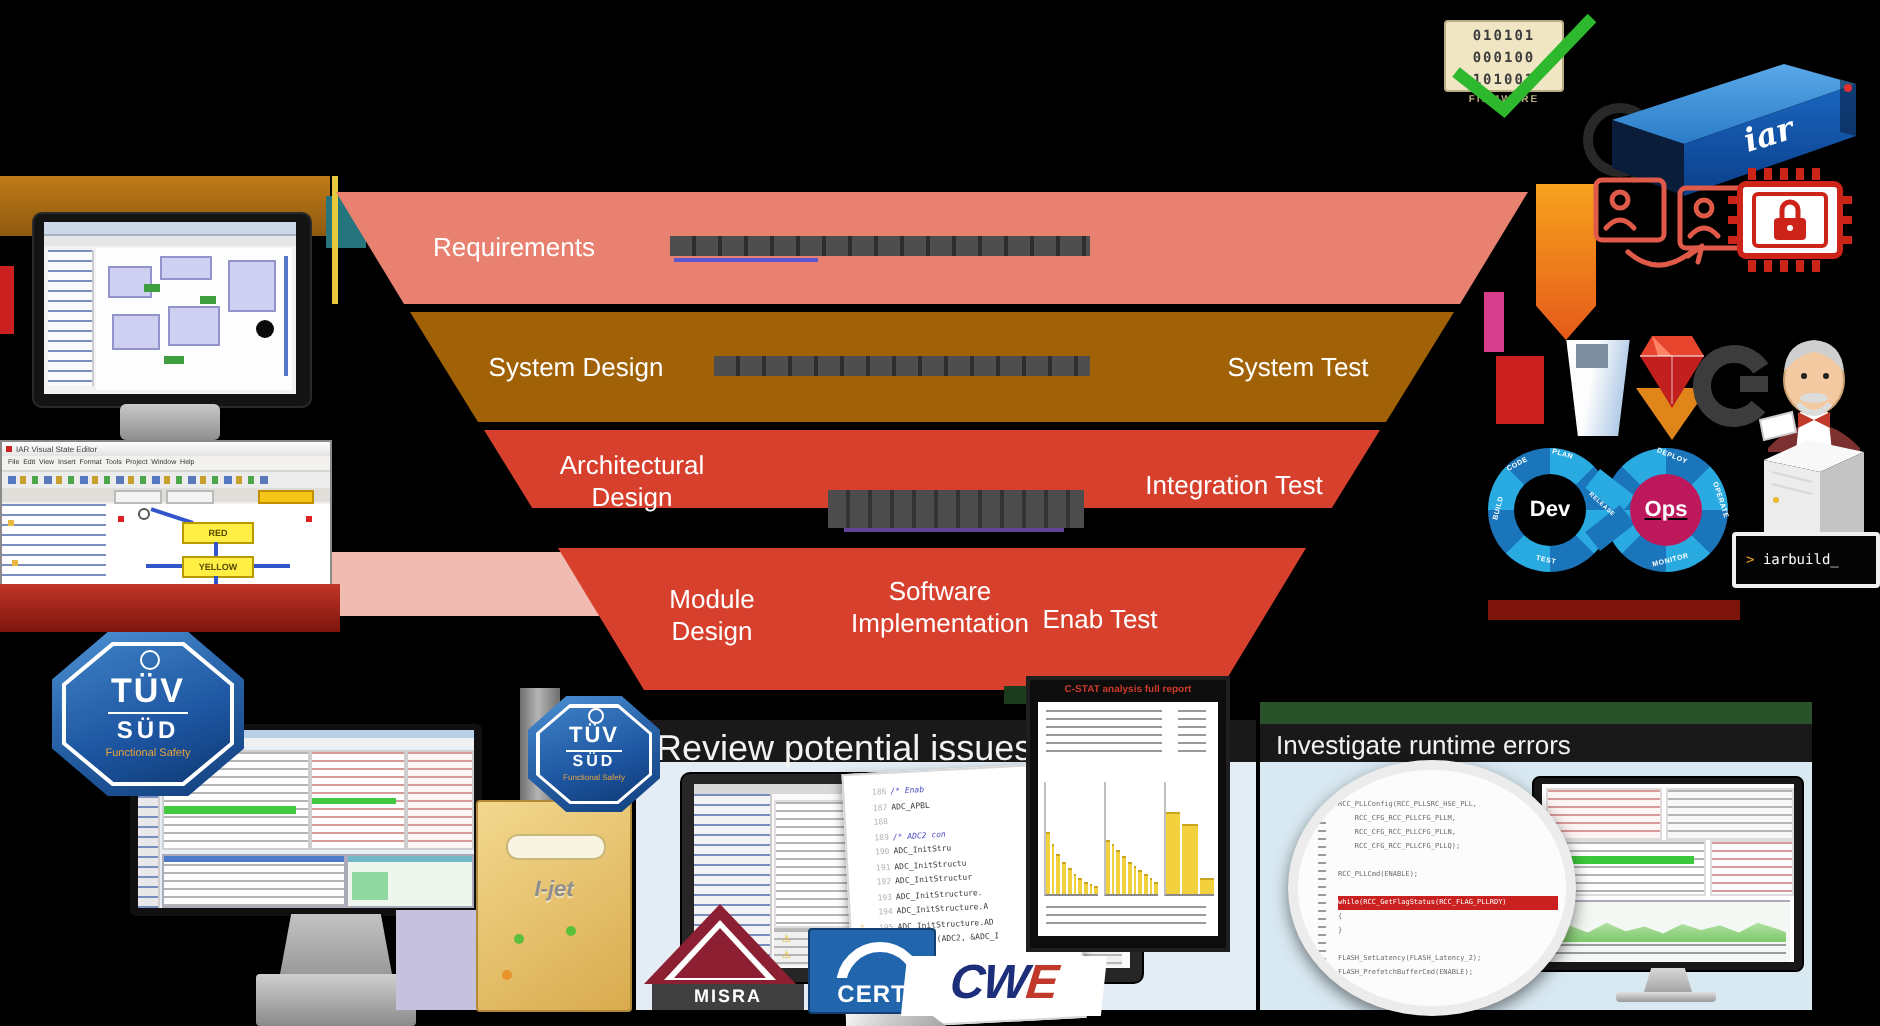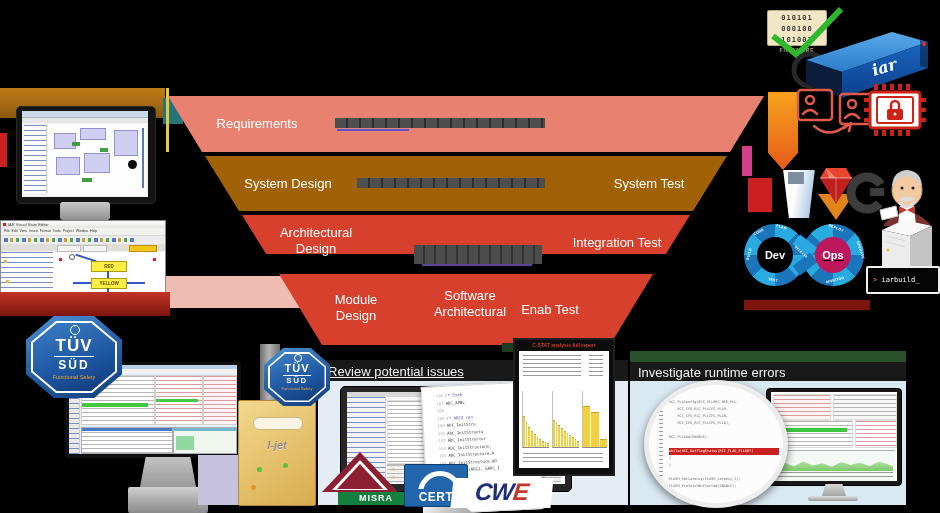--- a/index.html
+++ b/index.html
@@ -62,21 +62,21 @@
 
   <div class="vrow" style="left:242px;top:215px;width:448px;height:39px;background:#d7402d;clip-path:polygon(0 0,448px 0,414px 55px,34px 55px);">
     <div class="vlabel" style="left:24px;top:10px;width:100px;">Architectural Design</div>
     <div class="redacted" style="left:172px;top:30px;width:128px;height:19px;background:repeating-linear-gradient(90deg,#4c4c4c 0 9px,#333 9px 11px);"></div>
     <div class="abs" style="left:180px;top:49px;width:110px;height:2px;background:#8a5fd8;opacity:.7;"></div>
     <div class="vlabel" style="right:18px;top:20px;width:110px;">Integration Test</div>
   </div>
 
   <div class="vrow" style="left:279px;top:274px;width:374px;height:71px;background:#d7402d;clip-path:polygon(0 0,374px 0,331px 71px,43px 71px);">
     <div class="vlabel" style="left:46px;top:18px;width:62px;">Module Design</div>
-    <div class="vlabel" style="left:130px;top:14px;width:122px;">Software Architectural</div>
+    <div class="vlabel" style="left:130px;top:14px;width:122px;">Software Implementation</div>
     <div class="vlabel" style="left:240px;top:28px;width:62px;">Enab Test</div>
   </div>
 
   <div class="abs" style="left:16px;top:106px;width:138px;height:116px;">
     <div class="abs" style="left:0;top:0;width:138px;height:96px;background:#141414;border:1px solid #2a2a2a;border-radius:5px;">
       <div class="abs" style="left:5px;top:4px;width:126px;height:86px;background:#f2f2f2;overflow:hidden;">
         <div class="abs" style="left:0;top:0;width:126px;height:6px;background:#cdd8e8;border-bottom:1px solid #a8b2c5;"></div>
         <div class="abs" style="left:0;top:7px;width:126px;height:5px;background:#e6e6e6;"></div>
         <div class="abs blines" style="left:2px;top:14px;width:22px;height:68px;background-color:#fbfbfb;border-right:1px solid #ccc;"></div>
         <div class="abs" style="left:26px;top:13px;width:98px;height:71px;background:#fdfdfd;">
@@ -162,21 +162,21 @@
   <div class="abs" style="left:238px;top:400px;width:76px;height:104px;border-radius:2px;background:linear-gradient(145deg,#f2d88e,#d9ab4e);border:1px solid #b08a38;">
     <div class="abs" style="left:14px;top:16px;width:48px;height:11px;border-radius:6px;background:#f8f3e2;border:1px solid #c9b878;"></div>
     <div class="abs" style="left:0;top:38px;width:76px;text-align:center;font-size:11px;font-style:italic;font-weight:bold;color:#8e8e8e;text-shadow:0 1px 0 rgba(255,255,255,.5);">I-jet</div>
     <div class="led" style="left:18px;top:66px;background:#5abf3a;"></div>
     <div class="led" style="left:44px;top:62px;background:#5abf3a;"></div>
     <div class="led" style="left:12px;top:84px;background:#e8922a;"></div>
   </div>
 
   <div class="abs" style="left:318px;top:360px;width:310px;height:145px;background:#e4edf5;">
     <div class="abs" style="left:0;top:0;width:310px;height:21px;background:#191919;">
-      <span class="abs" style="left:10px;top:4px;font-size:13px;color:#f2f2f2;text-decoration:underline;">Review potential issues</span>
+      <span class="abs" style="left:10px;top:4px;font-size:18px;color:#f2f2f2;">Review potential issues</span>
     </div>
 
     <div class="abs" style="left:22px;top:26px;width:230px;height:116px;">
       <div class="abs" style="left:0;top:0;width:230px;height:104px;background:#262626;border:1px solid #000;border-radius:5px;">
         <div class="abs" style="left:6px;top:5px;width:218px;height:92px;background:#fafafa;overflow:hidden;">
           <div class="abs" style="left:0;top:0;width:218px;height:5px;background:#d8d8d8;"></div>
           <div class="abs blines" style="left:0;top:5px;width:38px;height:87px;background-color:#f3f3f3;border-right:1px solid #ccc;"></div>
           <div class="abs glines" style="left:40px;top:8px;width:118px;height:62px;background-color:#fff;border:1px solid #ddd;"></div>
           <span class="abs" style="left:92px;top:20px;font-size:18px;color:#e8b820;">⚠</span>
           <div class="abs glines" style="left:160px;top:8px;width:54px;height:62px;background-color:#fffdf2;border:1px solid #ddd;"></div>
@@ -262,21 +262,21 @@
           <span class="ct">ADC_RegularChannelConfig</span>
         </div>
       </div>
     <div class="abs" style="left:104px;top:112px;width:52px;height:44px;background:linear-gradient(135deg,#ffffff 30%,#cfcfcf 60%,#9f9f9f 100%);clip-path:polygon(0 0,100% 100%,0 100%);transform:rotate(-3deg);box-shadow:2px 2px 4px rgba(0,0,0,.3);"></div>
   </div>
 
   <div class="abs" style="left:320px;top:452px;width:80px;height:53px;">
     <div class="abs" style="left:2px;top:0;width:0;height:0;border-left:38px solid transparent;border-right:38px solid transparent;border-bottom:40px solid #8d1f33;"></div>
     <div class="abs" style="left:12px;top:8px;width:0;height:0;border-left:28px solid transparent;border-right:28px solid transparent;border-bottom:30px solid #fff;"></div>
     <div class="abs" style="left:17px;top:12px;width:0;height:0;border-left:23px solid transparent;border-right:23px solid transparent;border-bottom:25px solid #8d1f33;"></div>
-    <div class="abs" style="left:18px;top:40px;width:76px;height:13px;background:#15803d;">
+    <div class="abs" style="left:6px;top:40px;width:76px;height:13px;background:#404040;">
       <span style="display:block;text-align:center;color:#fff;font-weight:bold;font-size:9px;letter-spacing:1px;line-height:13px;">MISRA</span>
     </div>
   </div>
   <div class="abs" style="left:404px;top:464px;width:62px;height:41px;background:#2166ad;border:1px solid #123f70;border-radius:2px;overflow:hidden;">
     <div class="abs" style="left:13px;top:6px;width:34px;height:34px;border:5px solid #fff;border-radius:50%;"></div>
     <div class="abs" style="left:0;top:24px;width:62px;height:17px;background:#2166ad;"></div>
     <span class="abs" style="left:0;top:25px;width:62px;text-align:center;color:#fff;font-weight:bold;font-size:12px;letter-spacing:.5px;">CERT</span>
   </div>
   <div class="abs" style="left:452px;top:478px;width:100px;height:30px;background:#fff;text-align:center;transform:skewX(-6deg);">
     <span style="font-size:24px;font-weight:bold;font-style:italic;color:#1d2f7a;letter-spacing:-1px;">CW</span><span style="font-size:24px;font-weight:bold;font-style:italic;color:#c0392b;">E</span>
@@ -379,21 +379,21 @@
     <div class="oct abs" style="left:0;top:0;width:66px;height:58px;background:linear-gradient(160deg,#4f93d6 0%,#2b67ad 40%,#123f7e 100%);"></div>
     <div class="oct abs" style="left:4px;top:4px;width:58px;height:50px;background:#fff;"></div>
     <div class="oct abs" style="left:5.5px;top:5.5px;width:55px;height:47px;background:linear-gradient(160deg,#3d7fc4 0%,#1d55a0 60%,#0f3a76 100%);"></div>
     <div class="abs" style="left:30px;top:6px;width:6px;height:6px;border:1px solid #fff;border-radius:50%;"></div>
     <div class="abs" style="left:0;top:14px;width:66px;text-align:center;color:#fff;font-weight:bold;font-size:11px;letter-spacing:1px;">TÜV</div>
     <div class="abs" style="left:19px;top:27px;width:28px;height:1px;background:#fff;"></div>
     <div class="abs" style="left:0;top:28px;width:66px;text-align:center;color:#fff;font-weight:bold;font-size:8px;letter-spacing:1.5px;">SÜD</div>
     <div class="abs" style="left:14px;top:39px;width:38px;text-align:center;color:#e8a33d;font-size:4px;line-height:1.2;">Functional Safety</div>
   </div>
 
-  <div class="abs" style="left:767px;top:10px;width:64px;height:48px;">
+  <div class="abs" style="left:722px;top:10px;width:64px;height:48px;">
     <div style="width:60px;height:36px;background:#f0e6c4;border:1px solid #b9ad85;border-radius:2px;text-align:center;font:bold 7px 'DejaVu Sans Mono',monospace;color:#3c3c3c;letter-spacing:1px;line-height:11px;padding-top:2px;box-sizing:border-box;">
       <div>010101</div>
       <div>000100</div>
       <div>101001</div>
     </div>
     <div style="width:60px;text-align:center;font-size:5px;font-weight:bold;color:#b8ad7e;letter-spacing:1px;margin-top:1px;">FIRMWARE</div>
     <svg class="abs" style="left:0;top:-6px;" width="82" height="60" viewBox="0 0 82 60">
       <polyline points="6,32 30,51 74,5" fill="none" stroke="#2db82d" stroke-width="6"></polyline>
     </svg>
   </div>

